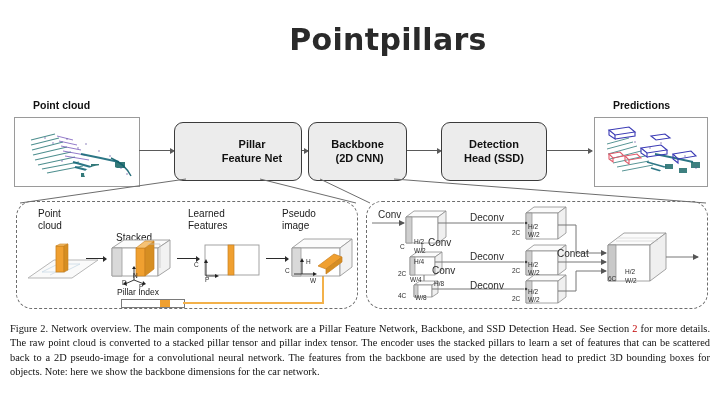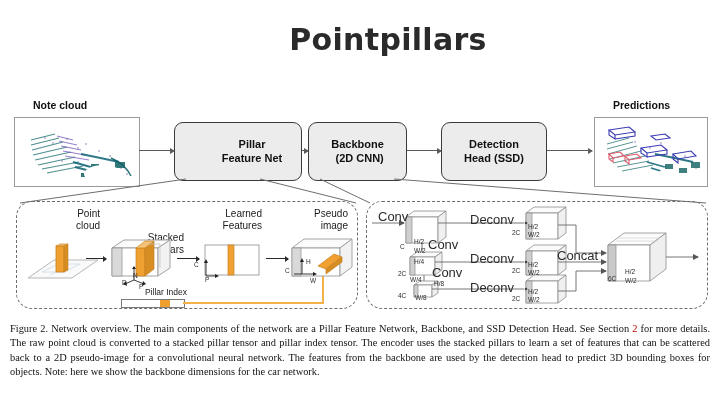--- a/index.html
+++ b/index.html
@@ -48,29 +48,29 @@
   }
 
   
   .panel{
     position:absolute;border:1.4px dashed #6d6d6d;border-radius:16px;
     background:transparent;
   }
 
   
   .dlabel{
-    position:absolute;font-size:10px;color:#1a1a1a;text-align:right;
+    position:absolute;font-size:10px;color:#1a1a1a;text-align:left;
     line-height:1.2;white-space:nowrap;
   }
   .dim{
     position:absolute;font-size:6.5px;color:#2b2b2b;white-space:nowrap;
     font-family:"Liberation Sans",sans-serif;
   }
   .oplabel{
-    position:absolute;font-size:13px;color:#2b2b2b;white-space:nowrap;
+    position:absolute;font-size:10px;color:#2b2b2b;white-space:nowrap;
   }
 
   
   .sarrow{position:absolute;height:1.2px;background:#2b2b2b;}
   .sarrow:after{
     content:"";position:absolute;right:-1px;top:50%;
     width:0;height:0;border-left:4.5px solid #2b2b2b;
     border-top:3px solid transparent;border-bottom:3px solid transparent;
     transform:translateY(-50%);
   }
@@ -90,21 +90,21 @@
 
   svg{display:block;overflow:visible;}
 </style>
 </head>
 <body>
 
 <div class="page">
 
   <div class="title">Pointpillars</div>
 
-  <div class="toplabel" style="left:33px;top:99px;">Note cloud</div>
+  <div class="toplabel" style="left:33px;top:99px;">Point cloud</div>
   <div class="toplabel" style="left:613px;top:99px;">Predictions</div>
 
   <div class="thumb" style="left:14px;top:117px;width:124px;height:68px;">
     <svg class="pc-canvas" viewBox="0 0 124 68" preserveAspectRatio="none">
       <rect x="0" y="0" width="124" height="68" fill="#ffffff"></rect>
       <g stroke="#2f7b7b" stroke-width="1.1" fill="none" opacity=".85">
         <path d="M16 22 L40 16"></path>
           <path d="M16 27 L44 20"></path>
           <path d="M17 32 L48 24"></path>
         <path d="M18 37 L52 29"></path>

